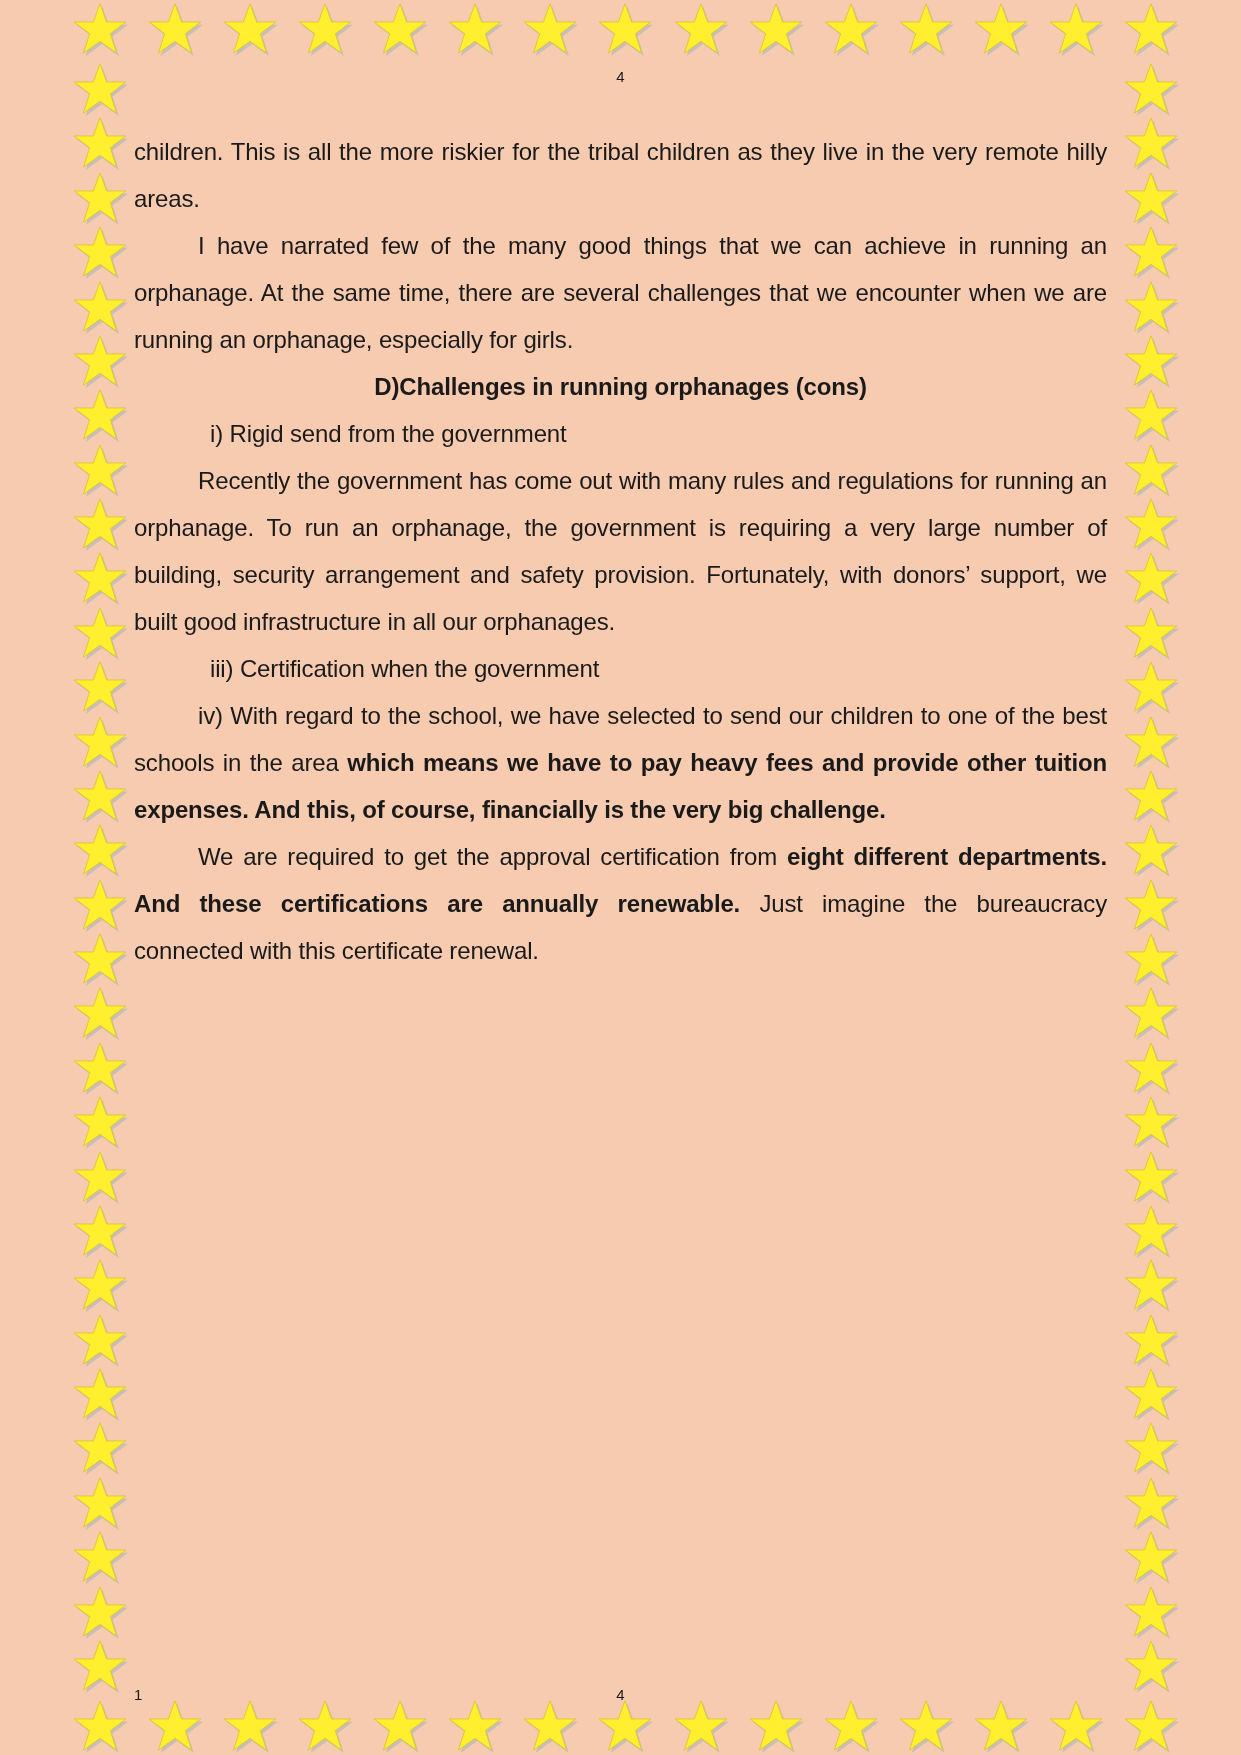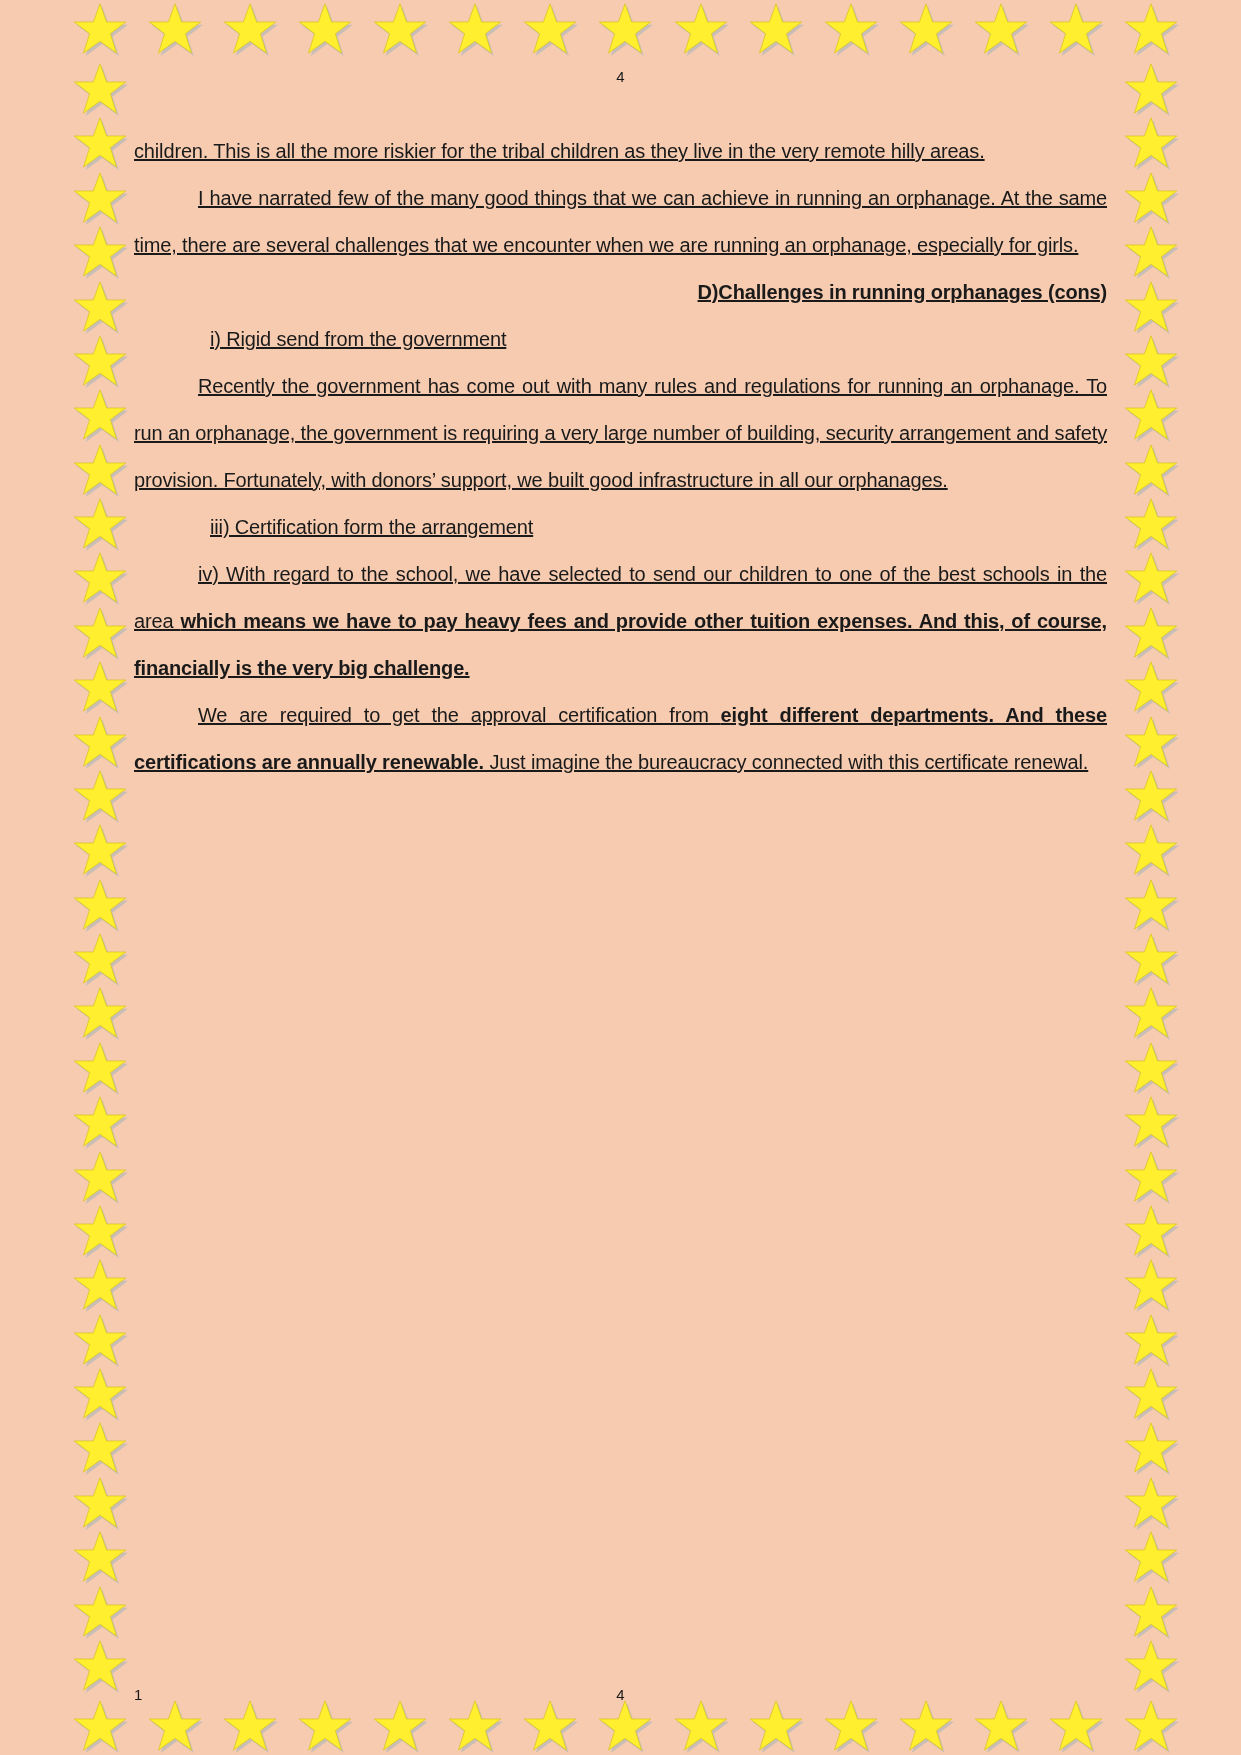--- a/index.html
+++ b/index.html
@@ -72,33 +72,32 @@
   .body-text {
     position: absolute;
     top: 128px;
     left: 0;
     right: 0;
     color: #1a1a1a;
   }
 
   p {
     margin: 0 0 0 0;
-    font-size: 20px;
+    font-size: 24px;
     line-height: 47px;
     text-align: justify;
     text-justify: inter-word;
     letter-spacing: -0.15px;
-    text-decoration: underline;
     -webkit-font-smoothing: antialiased;
   }
 
   p.indent { text-indent: 64px; }
   p.indent-sm { text-indent: 76px; }
   p.nojust { text-align: left; }
-  p.heading { font-weight: bold; text-align: right; }
+  p.heading { font-weight: bold; text-align: center; }
 
   b { font-weight: bold; }
 
   .footer {
     position: absolute;
     bottom: 52px;
     left: 0;
     right: 0;
     height: 20px;
     font-size: 15px;
@@ -682,21 +681,21 @@
 
       <p class="indent">I have narrated few of the many good things that we can achieve in running an orphanage. At the same time, there are several challenges that we encounter when we are running an orphanage, especially for girls.</p>
 
       <p class="heading">D)Challenges in running orphanages (cons)</p>
 
       <p class="indent-sm nojust">i) Rigid send from the government</p>
 
       <p class="indent">Recently the government has come out with many rules and regulations for running an orphanage. To run an orphanage, the government is requiring a very large number of building, security arrangement and safety provision. Fortunately, with donors’ support, we built good infrastructure in all our orphanages.</p>
 
 
-      <p class="indent-sm nojust">iii) Certification form the arrangement</p>
+      <p class="indent-sm nojust">iii) Certification when the government</p>
 
       <p class="indent"><span>iv) With regard to the school, we have selected to send our children to one of the best schools in the area </span><b>which means we have to pay heavy fees and provide other tuition expenses. And this, of course, financially is the very big challenge.</b></p>
 
       <p class="indent"><span>We are required to get the approval certification from </span><b>eight different departments. And these certifications are annually renewable.</b><span> Just imagine the bureaucracy connected with this certificate renewal.</span></p>
 
     </div>
 
     <div class="footer">
       <span class="left">1</span>
       <span class="center">4</span>

